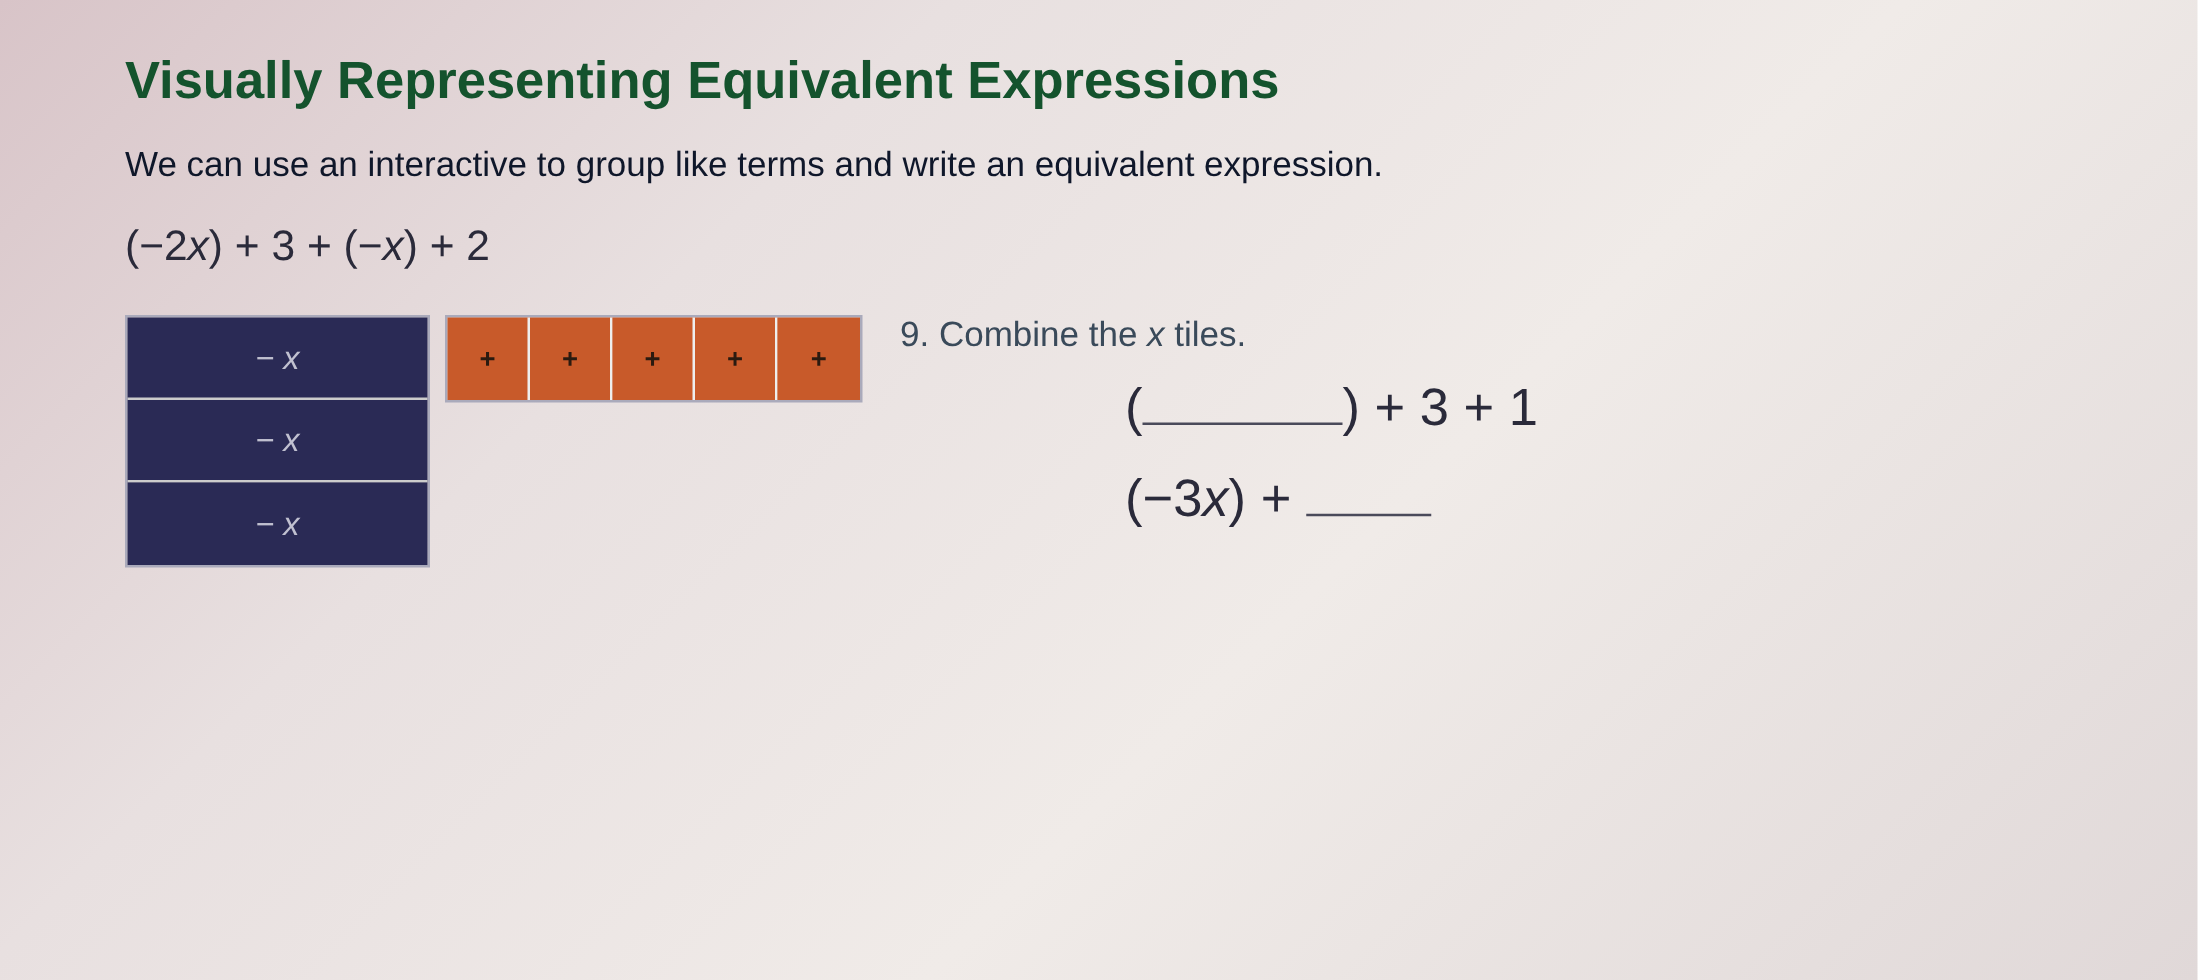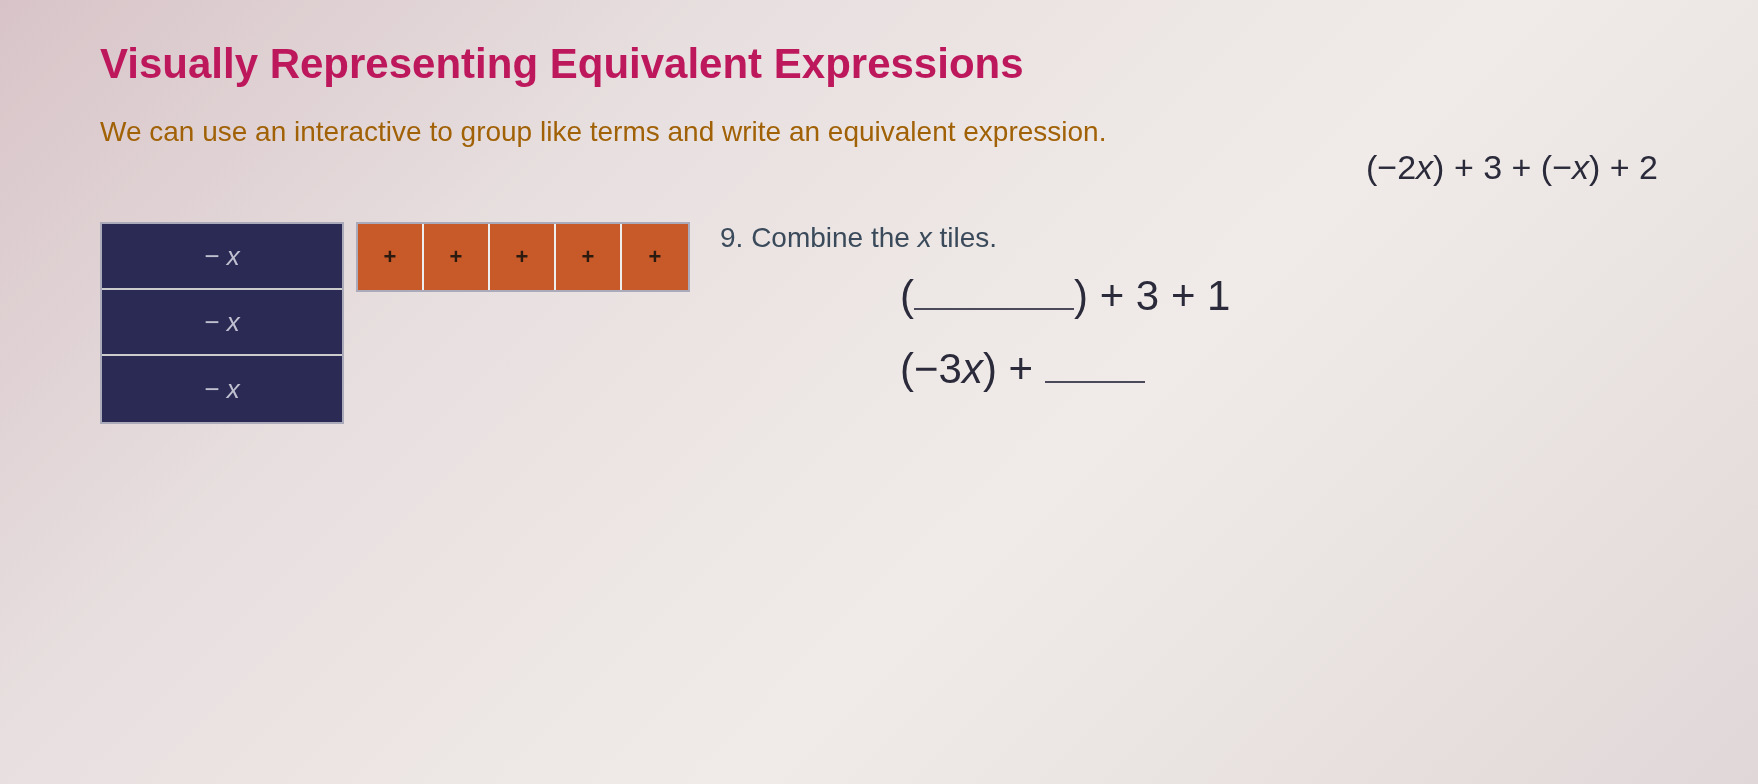--- a/index.html
+++ b/index.html
@@ -8,31 +8,32 @@
     height: 784px;
     background: linear-gradient(135deg, #d8c4c8 0%, #e8e0e0 30%, #f0ebe8 60%, #e0d8d8 100%);
     font-family: Arial, Helvetica, sans-serif;
     padding: 40px 100px;
     position: relative;
     overflow: hidden;
   }
   .title {
     font-size: 42px;
     font-weight: bold;
-    color: #be185d;
+    color: #14532d;
     margin-bottom: 28px;
   }
   .subtitle {
     font-size: 28px;
-    color: #a16207;
+    color: #0f172a;
+    margin-bottom: 30px;
   }
   .expression {
     font-size: 34px;
     color: #2a2a3a;
-    text-align: right;
+    text-align: left;
     margin-bottom: 35px;
   }
   .content-row {
     display: flex;
     align-items: flex-start;
     gap: 20px;
   }
   .tiles-area {
     display: flex;
     align-items: flex-start;

